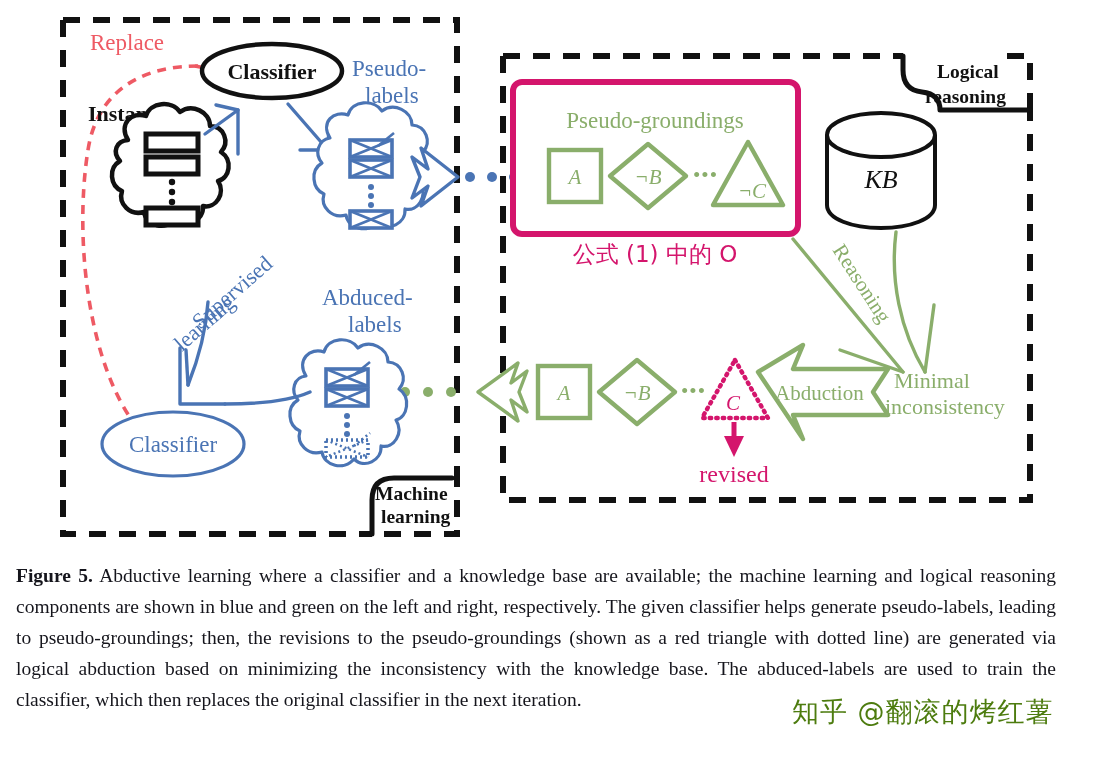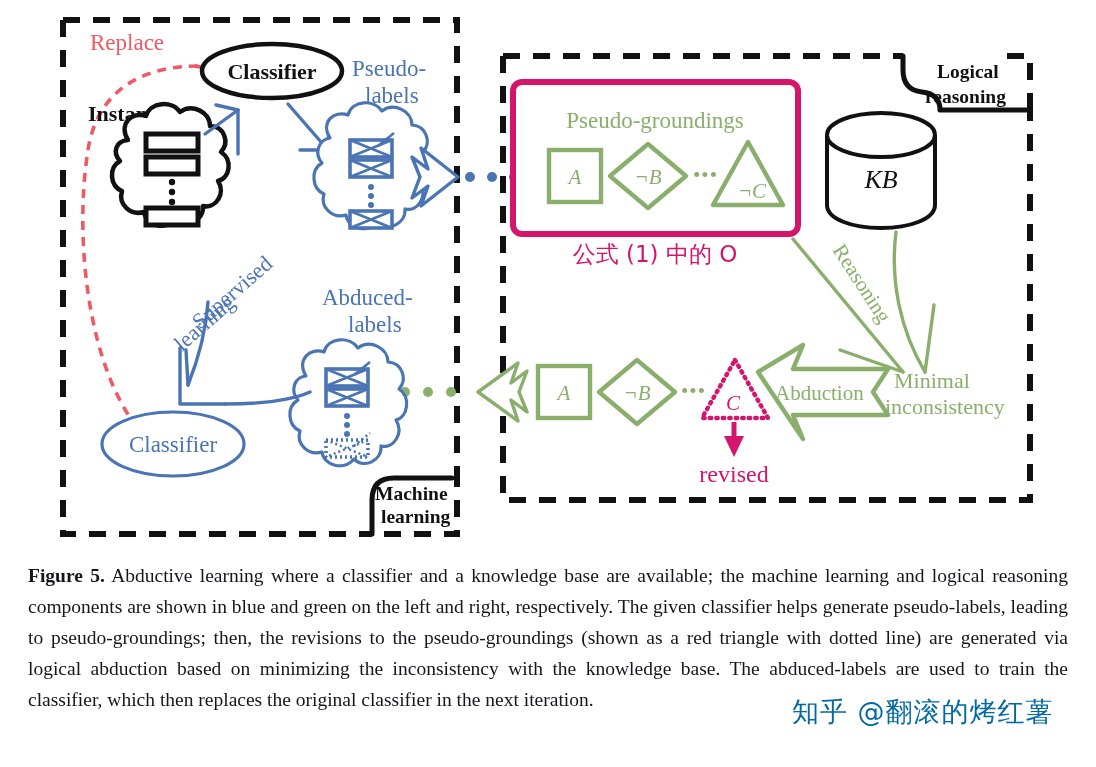--- a/index.html
+++ b/index.html
@@ -21,39 +21,39 @@
     height: 767px;
   }
   #diagram-svg {
     position: absolute;
     left: 0; top: 0;
     width: 1096px;
     height: 545px;
   }
   .caption-block {
     position: absolute;
-    left: 28px;
+    left: 16px;
     top: 560px;
     width: 1040px;
     font-family: "Liberation Serif", serif;
     font-size: 19.5px;
     line-height: 31px;
     color: #15151c;
     text-align: justify;
   }
   .caption-label {
     font-weight: bold;
   }
   .watermark {
     position: absolute;
     left: 792px;
     top: 694px;
     font-family: "DejaVu Sans", sans-serif;
     font-size: 27px;
-    color: #0369a1;
+    color: #4d7c0f;
     letter-spacing: 1px;
     white-space: nowrap;
     pointer-events: none;
   }
   text { font-family: "Liberation Serif", serif; }
   .lbl-black { fill: #111111; font-weight: bold; }
   .lbl-blue  { fill: #4a74b4; }
   .lbl-green { fill: #8aae6b; }
   .lbl-red   { fill: #ee5a64; }
   .lbl-mag   { fill: #d4156c; }

